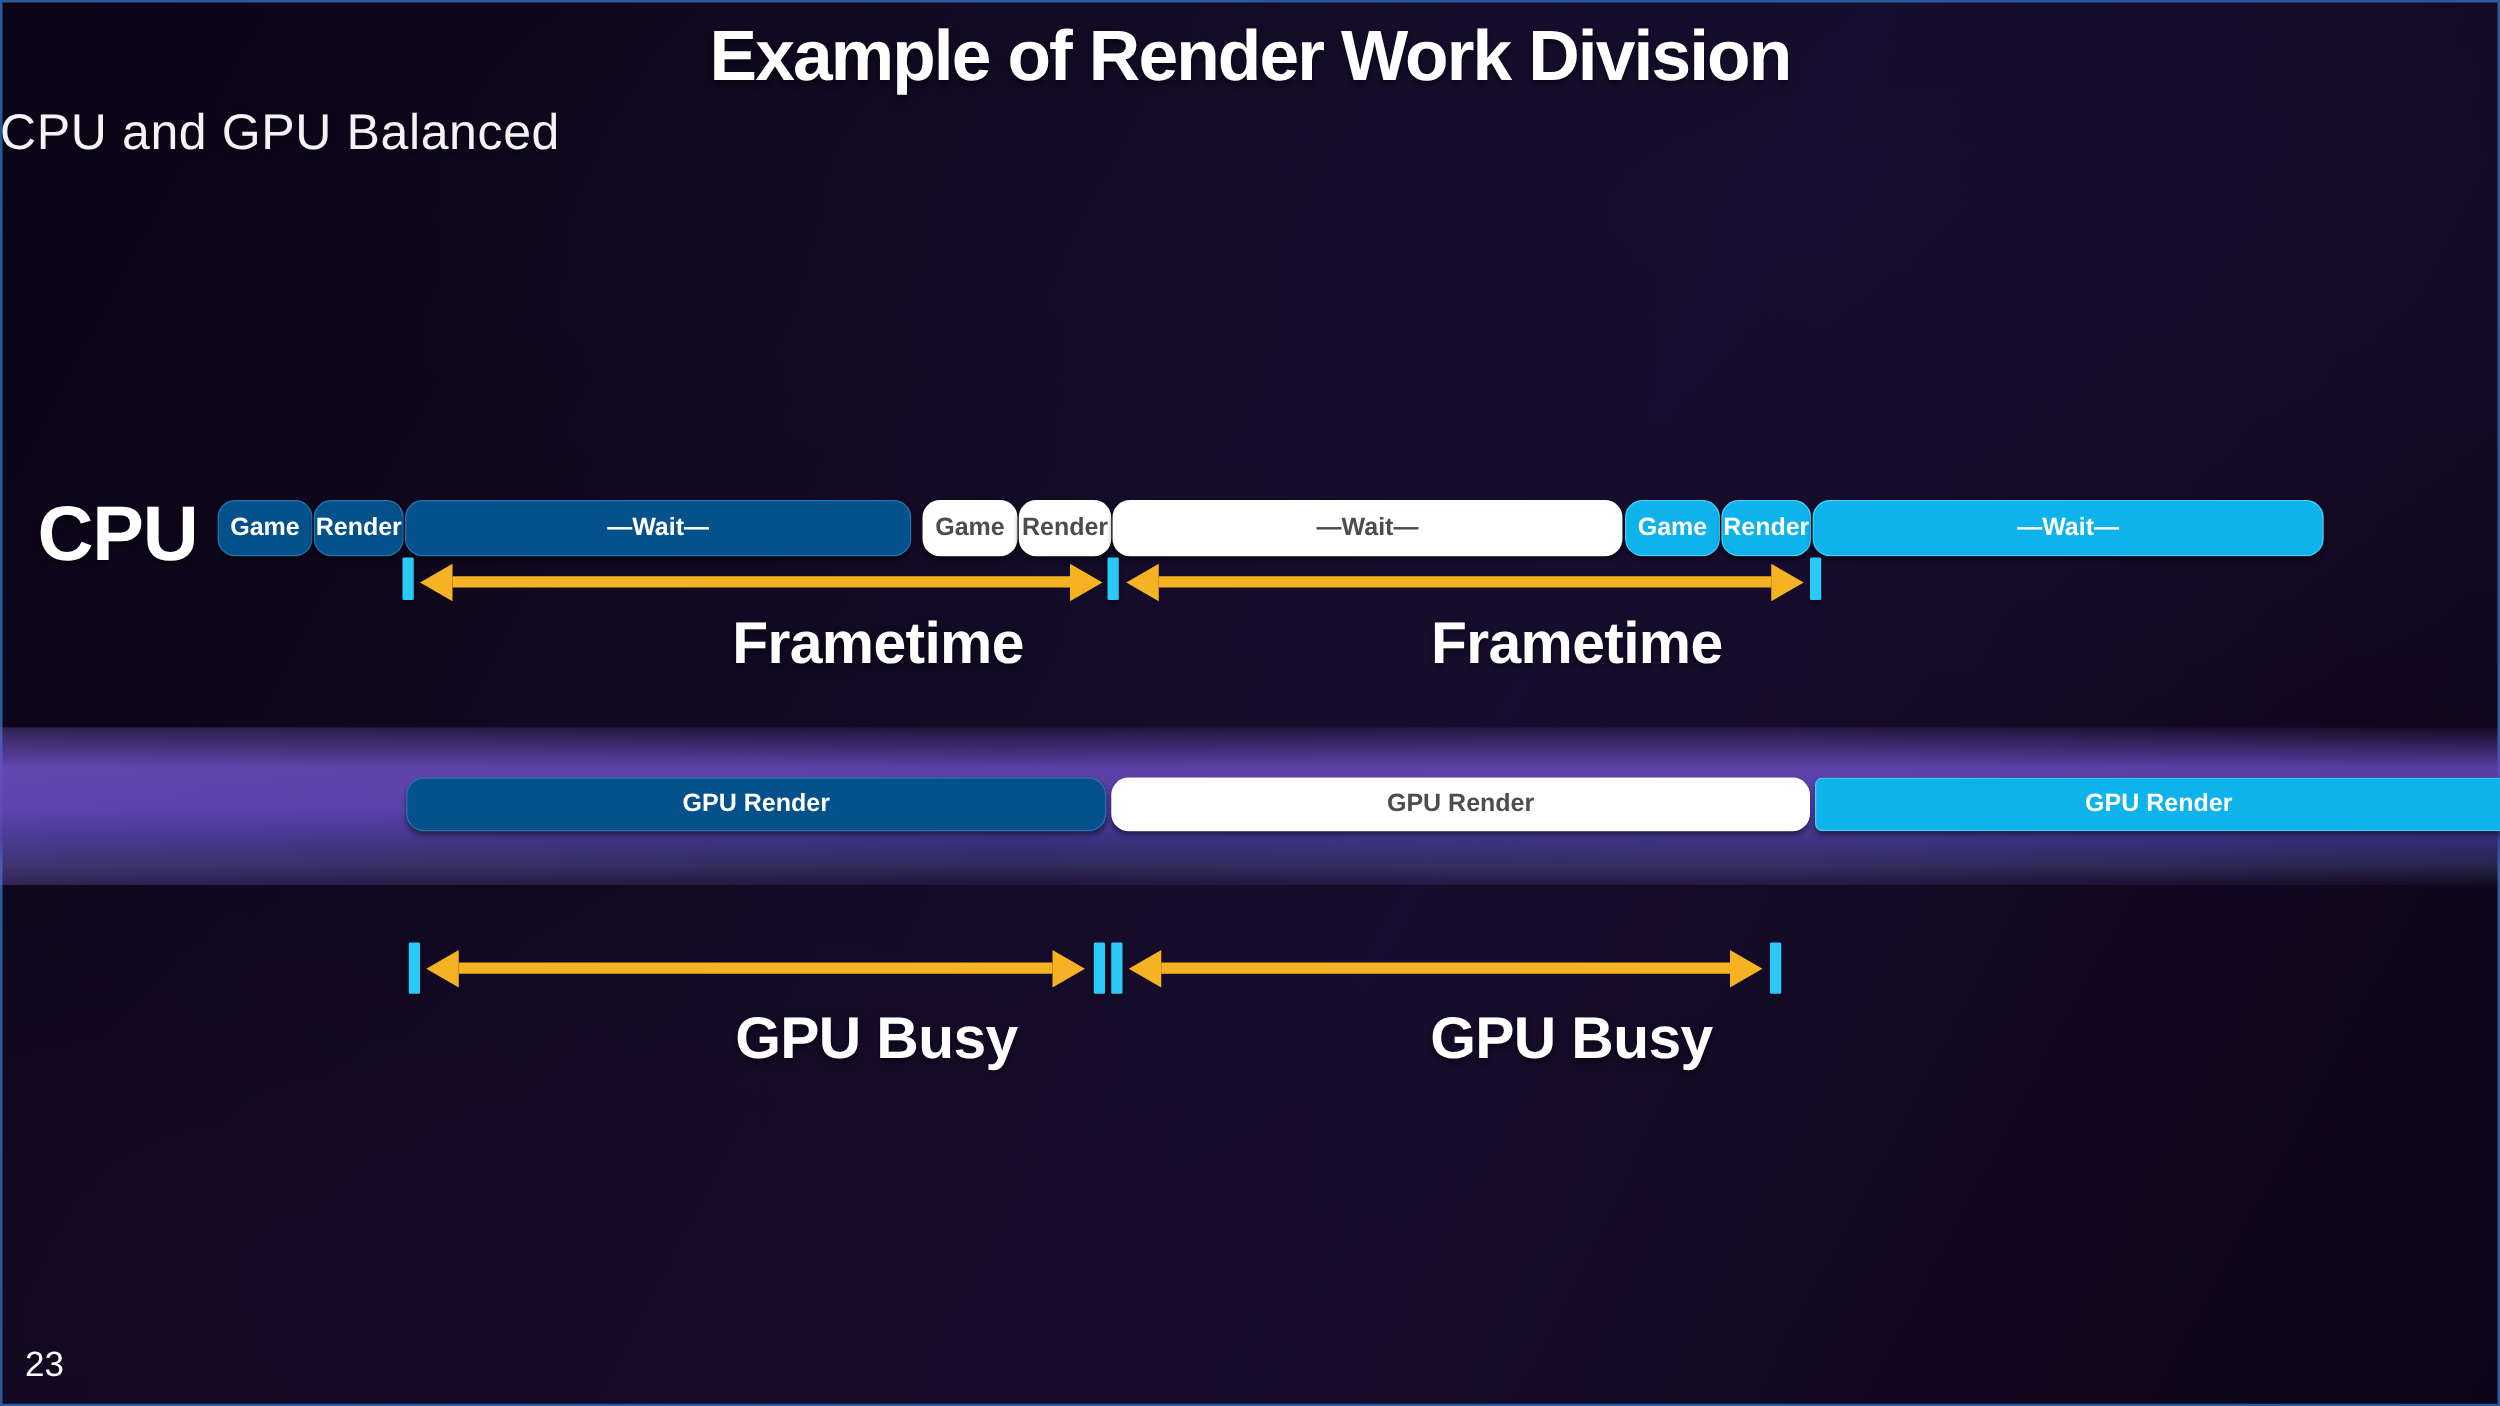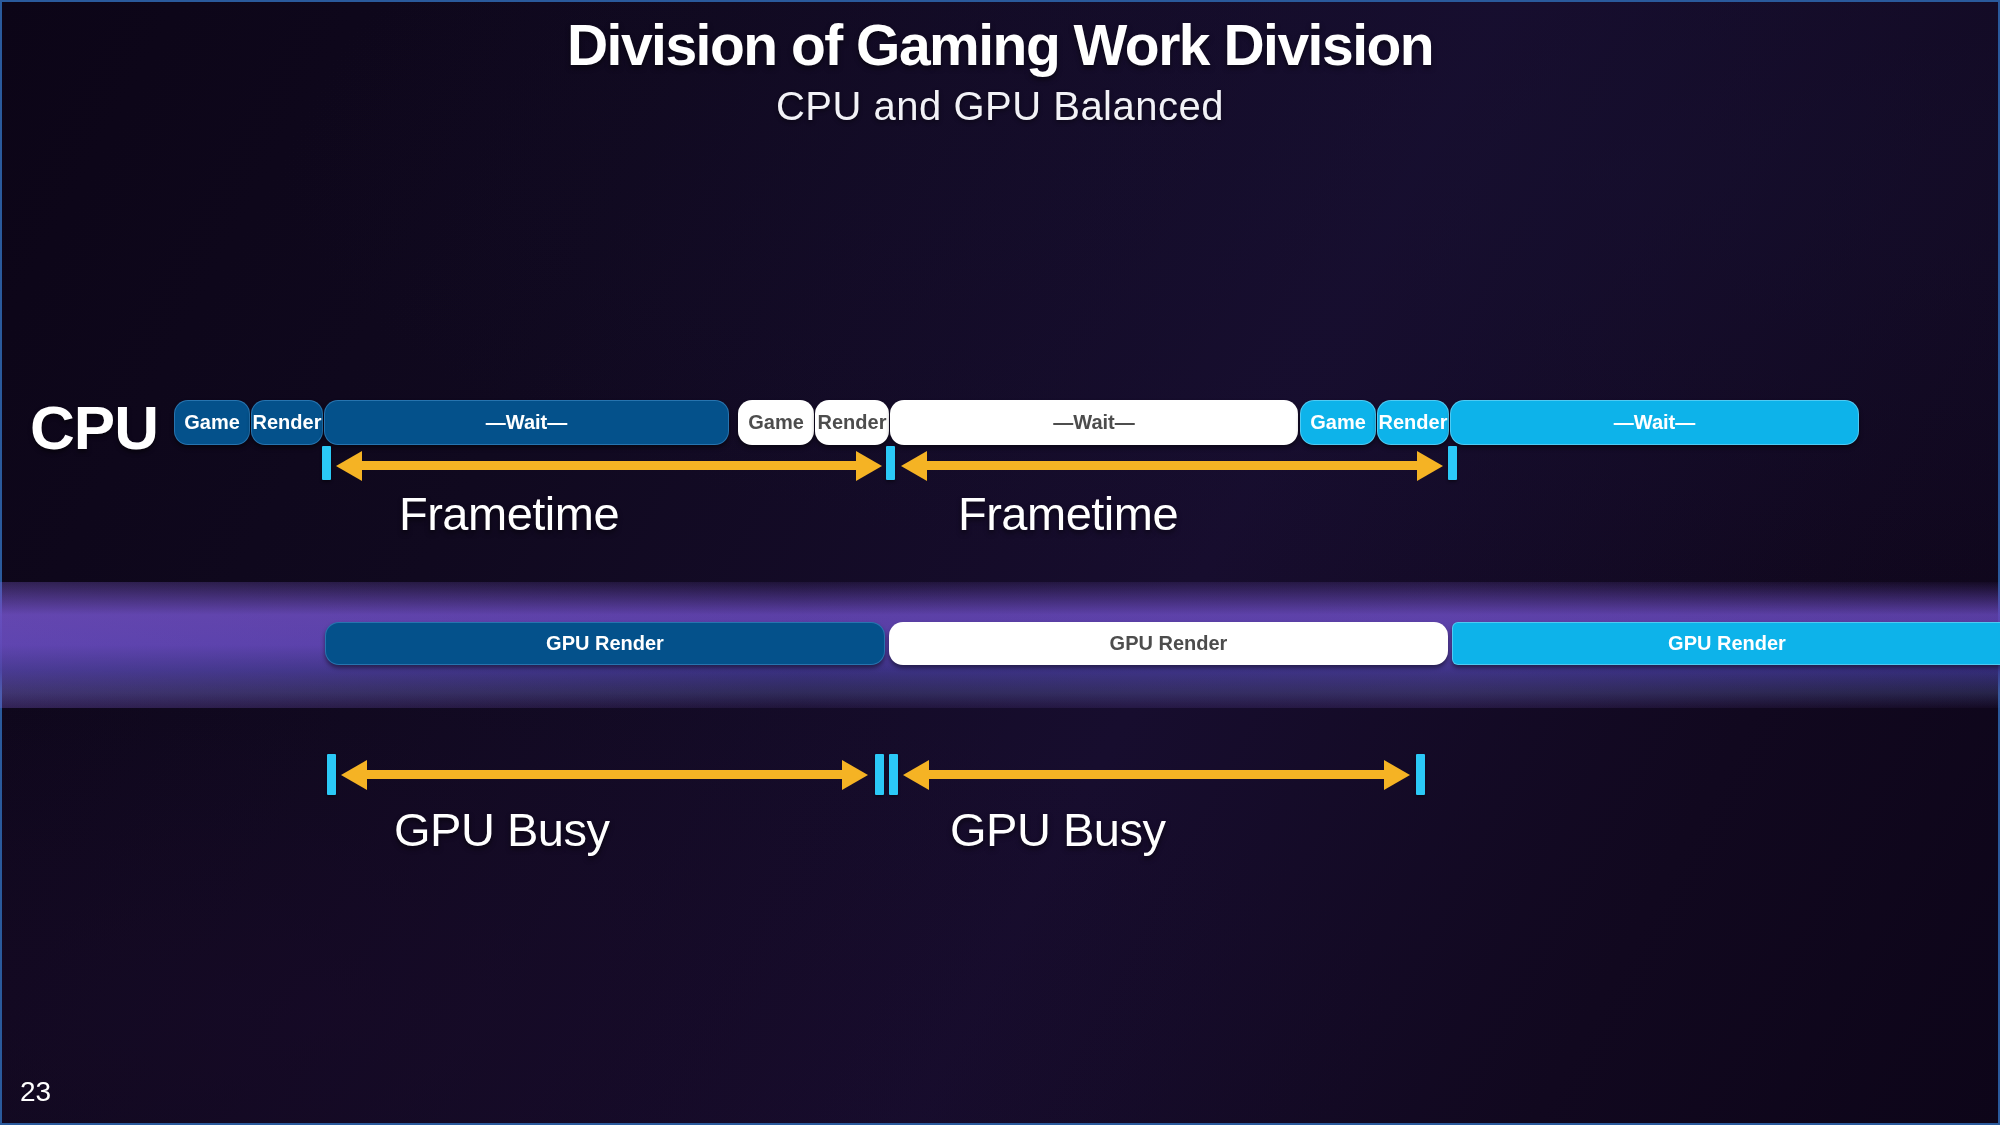--- a/index.html
+++ b/index.html
@@ -21,21 +21,21 @@
     background:
       linear-gradient(90deg, rgba(130,95,215,0.30) 0%, rgba(130,95,215,0.10) 40%, rgba(130,95,215,0.16) 72%, rgba(130,95,215,0.04) 100%),
       linear-gradient(180deg, rgba(20,10,45,0) 0%, rgba(99,69,182,0.85) 26%, rgba(86,62,170,0.92) 50%, rgba(58,52,140,0.80) 70%, rgba(80,95,160,0.30) 88%, rgba(10,5,30,0) 100%);
   }
   .title{
     position:absolute;top:12px;left:0;width:2000px;text-align:center;
     font-size:57px;font-weight:800;letter-spacing:-1.5px;
     text-shadow:0 3px 5px rgba(0,0,0,0.5);
   }
   .subtitle{
-    position:absolute;top:84px;left:0;width:2000px;text-align:center;
+    position:absolute;top:84px;left:0;width:2000px;text-align:left;
     font-size:40px;font-weight:300;color:#f2f2f7;letter-spacing:0.5px;
     text-shadow:0 2px 4px rgba(0,0,0,0.45);
   }
   .row-label{
     position:absolute;left:30px;
     font-size:62px;font-weight:800;letter-spacing:-1px;
     text-shadow:0 3px 4px rgba(0,0,0,0.5);
   }
   .blk{
     position:absolute;height:43px;top:400px;
@@ -64,40 +64,40 @@
     content:"";position:absolute;left:-26px;top:-10.5px;width:0;height:0;
     border-top:15px solid transparent;border-bottom:15px solid transparent;
     border-right:26px solid #f5b324;
   }
   .arrow.head-r::after{
     content:"";position:absolute;right:-26px;top:-10.5px;width:0;height:0;
     border-top:15px solid transparent;border-bottom:15px solid transparent;
     border-left:26px solid #f5b324;
   }
   .big-cap{
-    position:absolute;width:420px;text-align:left;
-    font-size:47px;font-weight:400;letter-spacing:-0.5px;
+    position:absolute;width:420px;text-align:right;
+    font-size:47px;font-weight:700;letter-spacing:-0.5px;
     text-shadow:0 3px 5px rgba(0,0,0,0.55);
   }
   .page-num{
     position:absolute;left:20px;top:1076px;font-size:28px;font-weight:400;color:#fff;
   }
   .embargo{
     position:absolute;left:73px;top:1096px;font-size:19px;font-weight:300;color:#dedee9;
     letter-spacing:0.2px;
   }
 </style>
 </head>
 <body>
 
 <div id="slide">
 
   <div class="gpu-band"></div>
 
-  <div class="title">Division of Gaming Work Division</div>
+  <div class="title">Example of Render Work Division</div>
   <div class="subtitle">CPU and GPU Balanced</div>
 
   <div class="row-label" style="top:392px;">CPU</div>
 
   <div class="blk c-dark" style="left:174px;width:74px;">Game</div>
   <div class="blk c-dark" style="left:251px;width:70px;">Render</div>
   <div class="blk c-dark" style="left:324px;width:403px;">—Wait—</div>
   <div class="blk c-white" style="left:738px;width:74px;">Game</div>
   <div class="blk c-white" style="left:815px;width:72px;">Render</div>
   <div class="blk c-white" style="left:890px;width:406px;">—Wait—</div>

